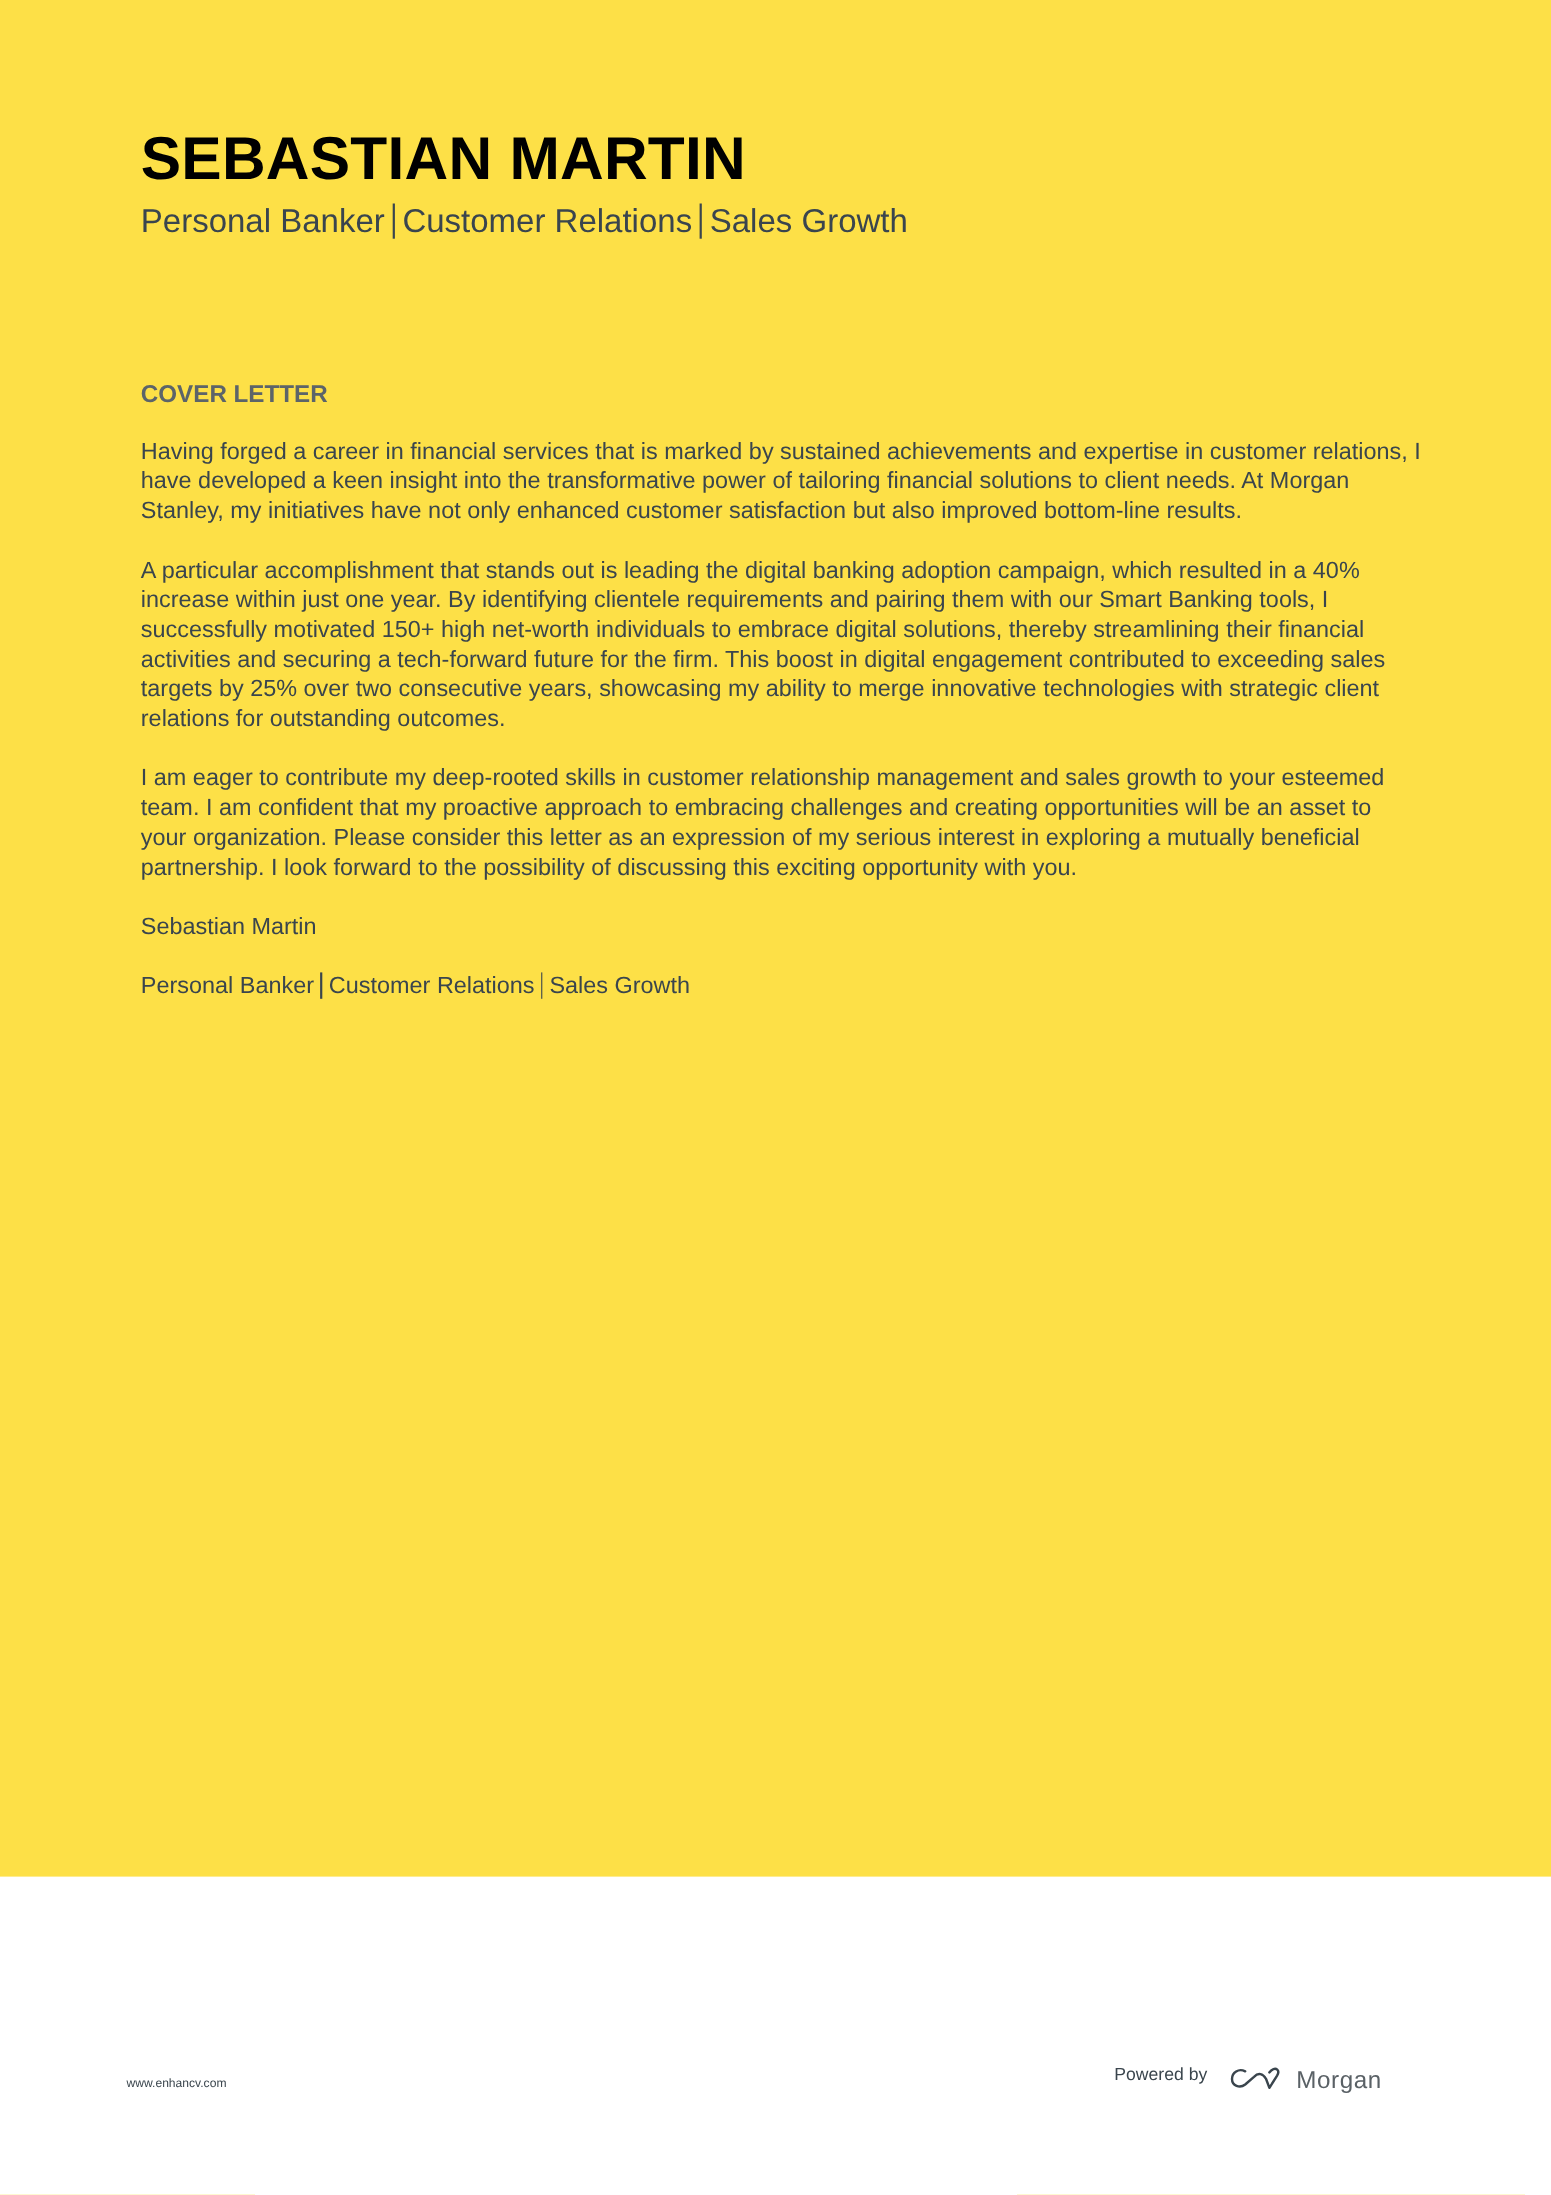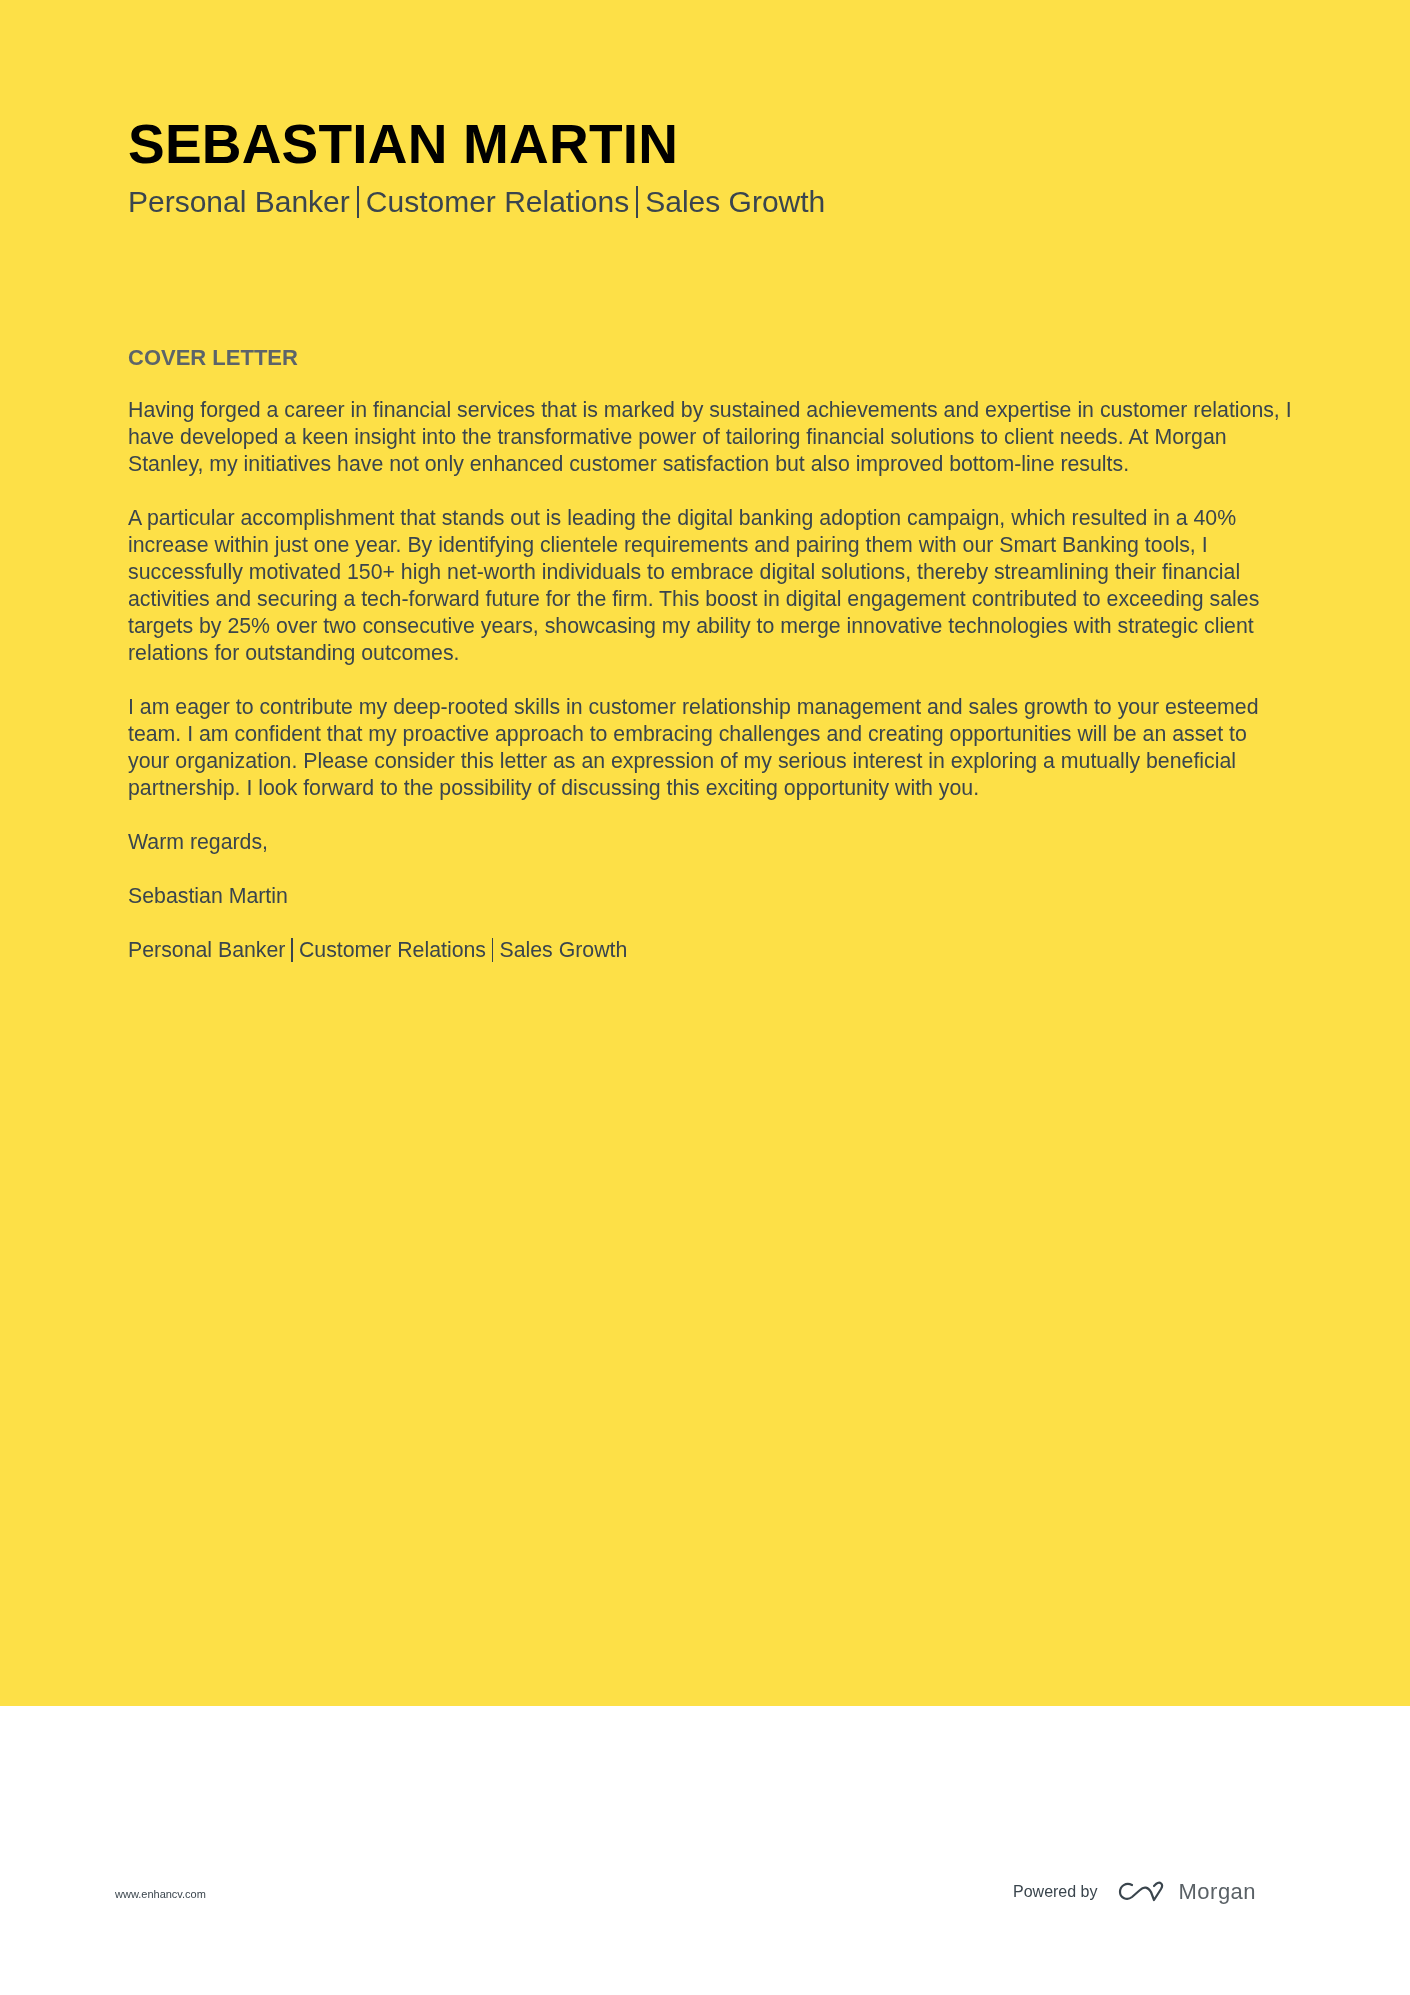--- a/index.html
+++ b/index.html
@@ -98,21 +98,20 @@
       line-height: 20px;
       color: #3a454d;
       white-space: nowrap;
     }
     .footer-right {
       position: absolute;
       left: 1013px;
       top: 1878px;
       height: 28px;
       display: flex;
-      align-items: center;
       white-space: nowrap;
     }
     .powered {
       font-size: 16px;
       color: #3a454d;
       margin-right: 20px;
     }
     .logo-icon {
       width: 48px;
       height: 24px;
@@ -136,21 +135,20 @@
     <div class="subtitle">
       <span>Personal Banker</span><span class="sep"></span><span>Customer Relations</span><span class="sep"></span><span>Sales Growth</span>
     </div>
   </div>
 
   <div class="content letter">
     <div class="section-title">COVER LETTER</div>
     <p>Having forged a career in financial services that is marked by sustained achievements and expertise in customer relations, I have developed a keen insight into the transformative power of tailoring financial solutions to client needs. At Morgan Stanley, my initiatives have not only enhanced customer satisfaction but also improved bottom-line results.</p>
     <p>A particular accomplishment that stands out is leading the digital banking adoption campaign, which resulted in a 40% increase within just one year. By identifying clientele requirements and pairing them with our Smart Banking tools, I successfully motivated 150+ high net-worth individuals to embrace digital solutions, thereby streamlining their financial activities and securing a tech-forward future for the firm. This boost in digital engagement contributed to exceeding sales targets by 25% over two consecutive years, showcasing my ability to merge innovative technologies with strategic client relations for outstanding outcomes.</p>
     <p>I am eager to contribute my deep-rooted skills in customer relationship management and sales growth to your esteemed team. I am confident that my proactive approach to embracing challenges and creating opportunities will be an asset to your organization. Please consider this letter as an expression of my serious interest in exploring a mutually beneficial partnership. I look forward to the possibility of discussing this exciting opportunity with you.</p>
-    <p>Warm regards,</p>
     <p>Sebastian Martin</p>
     <p class="closing"><span>Personal Banker</span><span class="sep"></span><span>Customer Relations</span><span class="sep"></span><span>Sales Growth</span></p>
   </div>
 
   <div class="footer-left">www.enhancv.com</div>
 
   <div class="footer-right">
     <span class="powered">Powered by</span>
     <span class="logo-icon">
       <svg width="48" height="24" viewBox="0 0 48 24" xmlns="http://www.w3.org/2000/svg">

